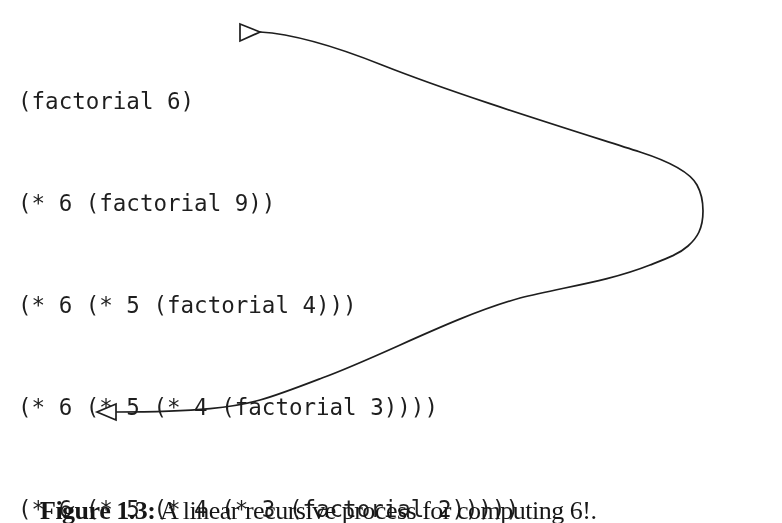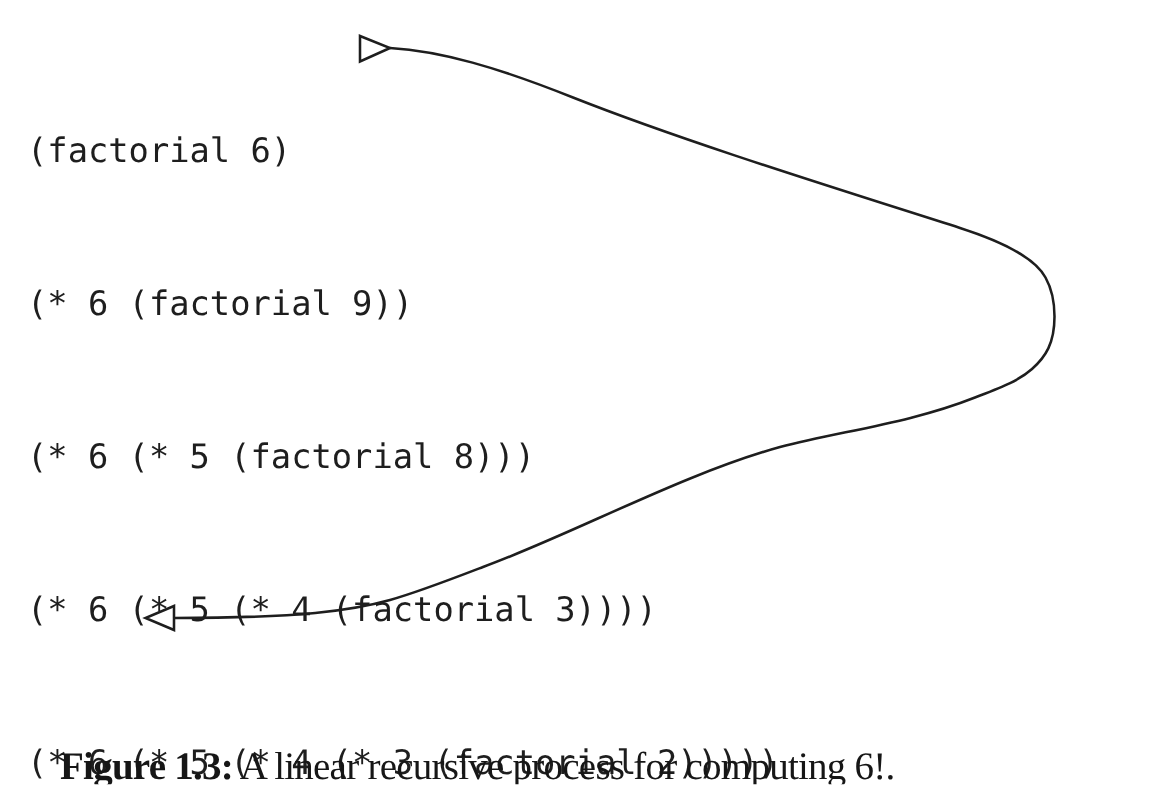--- a/index.html
+++ b/index.html
@@ -51,21 +51,21 @@
   }
 </style>
 </head>
 <body>
 
 <div class="page">
 
   <div class="process-trace">
     <div class="code-line">(factorial 6)</div>
     <div class="code-line">(* 6 (factorial 9))</div>
-    <div class="code-line">(* 6 (* 5 (factorial 8)))</div>
+    <div class="code-line">(* 6 (* 5 (factorial 4)))</div>
     <div class="code-line">(* 6 (* 5 (* 4 (factorial 3))))</div>
     <div class="code-line">(* 6 (* 5 (* 4 (* 3 (factorial 2)))))</div>
     
     
     
     
     
     
     
   </div>

